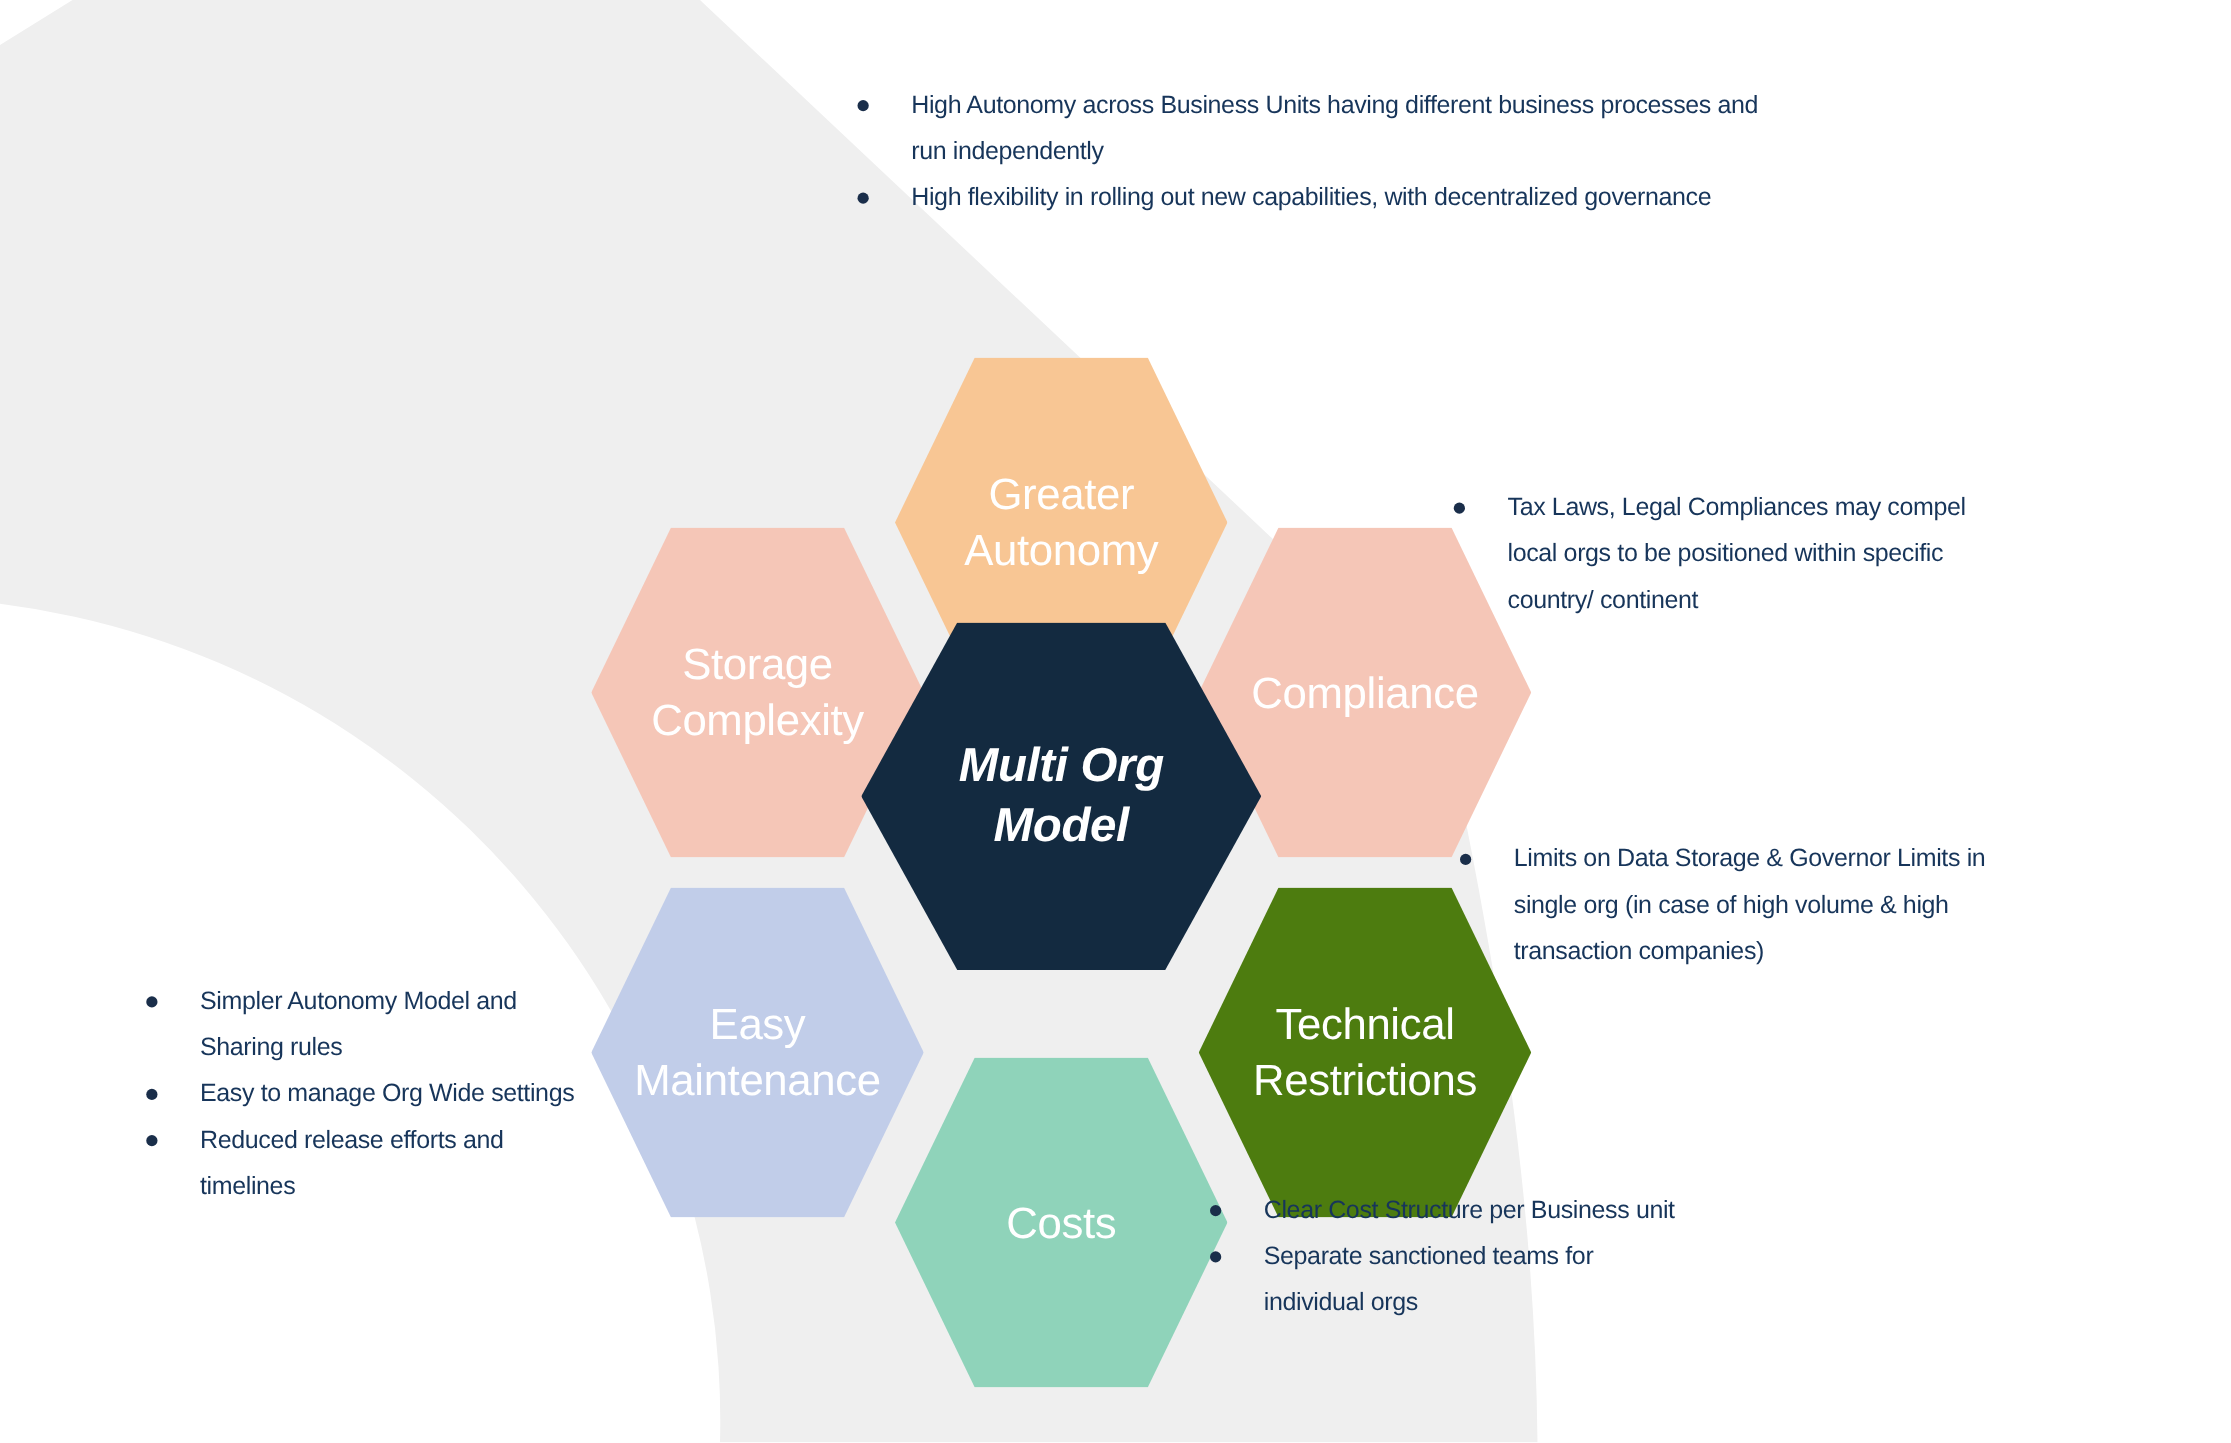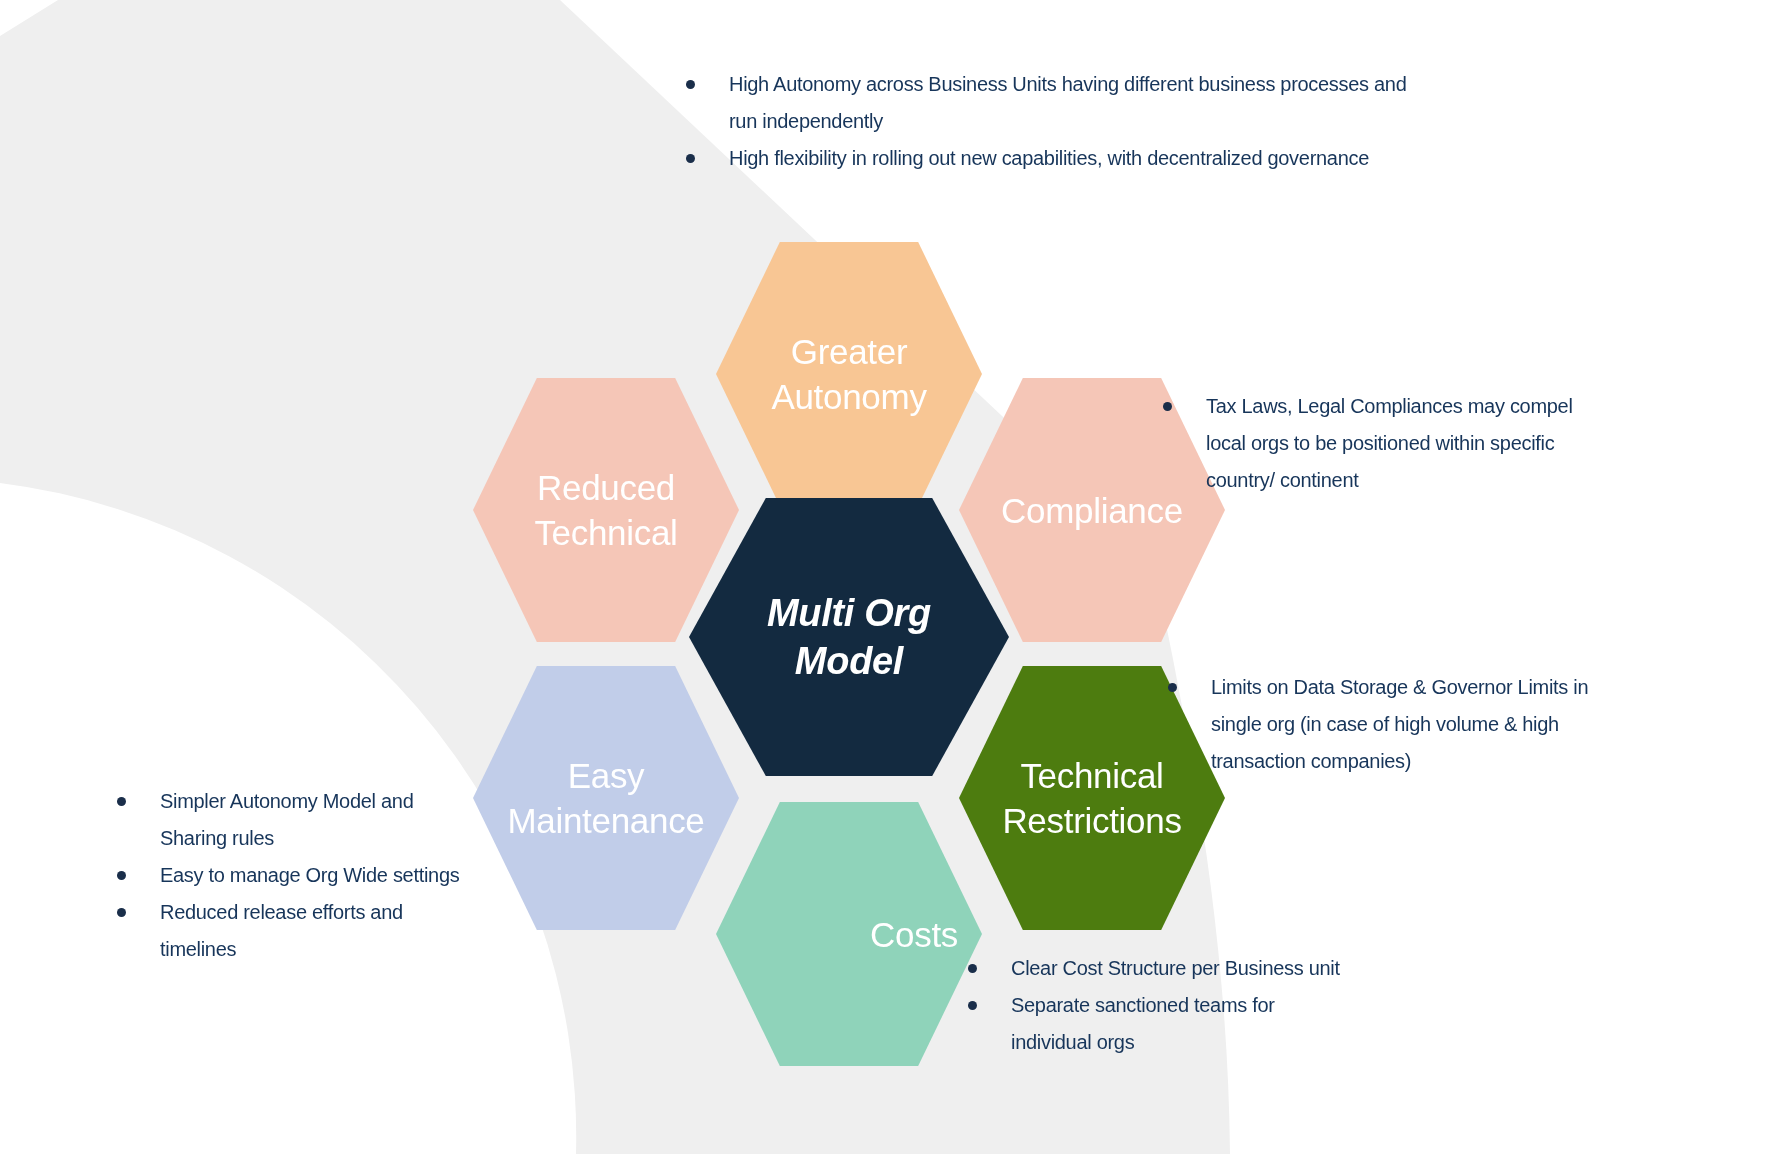--- a/index.html
+++ b/index.html
@@ -8,30 +8,30 @@
     position:relative;width:1785px;height:1154px;overflow:hidden;background:#ffffff;
     font-family:"Liberation Sans", sans-serif;letter-spacing:-0.3px;
   }
   .bg{position:absolute;left:0;top:0;z-index:0;}
   
   .hex{
     position:absolute;z-index:2;display:flex;align-items:center;justify-content:center;
     clip-path:polygon(0% 50%, 24% 0%, 76% 0%, 100% 50%, 76% 100%, 24% 100%);
     text-align:center;color:#ffffff;
   }
-  .hex-sat{width:266px;height:264px;font-size:35px;line-height:45px;font-weight:400;}
+  .hex-sat{width:266px;height:264px;font-size:35px;line-height:45px;font-weight:400;margin-top:44px;}
   .hex-center{width:320px;height:278px;font-size:38px;line-height:48px;font-weight:600;font-style:italic;}
   .hex-label{display:block;width:82%;}
   .hex-center .hex-label{width:200px;}
   .hex-top{left:716px;top:242px;}
   .hex-top-left{left:473px;top:378px;}
   .hex-top-right{left:959px;top:378px;}
   .hex-bottom-left{left:473px;top:666px;}
   .hex-bottom-right{left:959px;top:666px;}
-  .hex-bottom{left:716px;top:802px;text-align:right;}
+  .hex-bottom{left:716px;top:802px;}
   .hex-mid{left:689px;top:498px;}
   
   .note{position:absolute;z-index:3;color:#17355A;}
   .note-item{display:flex;align-items:flex-start;}
   .dot{flex:0 0 auto;width:9px;height:9px;border-radius:50%;background:#1A2E4A;margin-top:14px;}
   .note-text{margin-left:34px;font-size:20px;line-height:37px;}
 </style>
 </head>
 <body>
 
@@ -43,21 +43,21 @@
              C 1192,745 1228,940 1230,1154
              L 576,1154
              A 659,659 0 0 0 0,483 Z" fill="#EFEFEF"></path>
   </svg>
 
   <div class="hex hex-sat hex-top" style="background:#F8C694;">
     <span class="hex-label">Greater Autonomy</span>
   </div>
 
   <div class="hex hex-sat hex-top-left" style="background:#F5C6B7;">
-    <span class="hex-label">Reduced Technical</span>
+    <span class="hex-label">Storage Complexity</span>
   </div>
 
   <div class="hex hex-sat hex-top-right" style="background:#F5C6B7;">
     <span class="hex-label">Compliance</span>
   </div>
 
   <div class="hex hex-sat hex-bottom-left" style="background:#C1CDE9;">
     <span class="hex-label">Easy Maintenance</span>
   </div>
 

